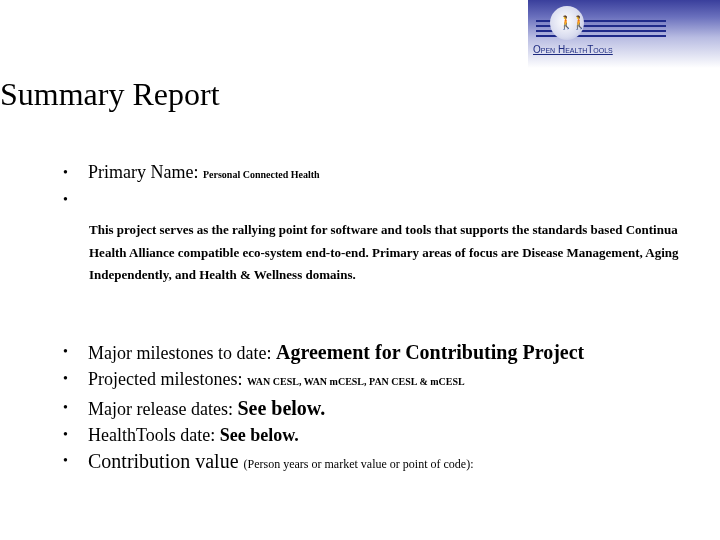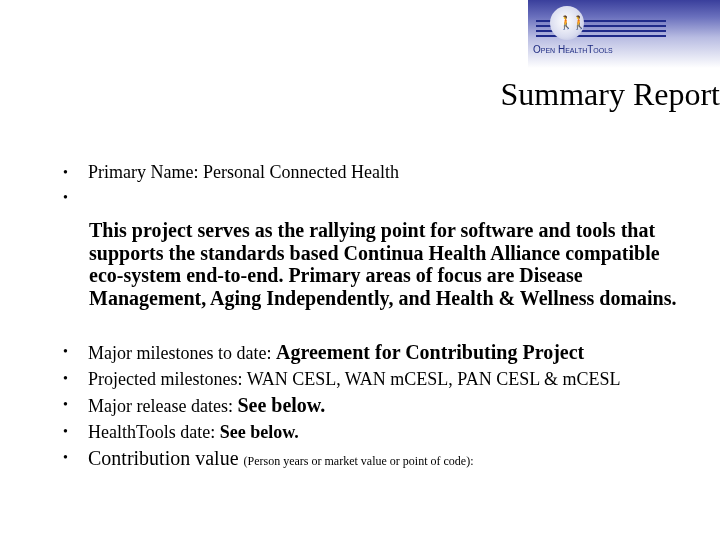--- a/index.html
+++ b/index.html
@@ -7,30 +7,30 @@
          font-family: "Liberation Serif", "DejaVu Serif", serif; color: #000; }
   .logo { position: absolute; left: 528px; top: 0; width: 192px; height: 68px;
           background: linear-gradient(180deg, #3a3f9c 0%, #6a70bd 25%, #b8bce2 55%, #ffffff 100%); }
   .logo-lines { position: absolute; left: 8px; top: 20px; width: 130px; }
   .logo-lines div { height: 2px; background: #1f2a8a; margin-bottom: 3px; }
   .logo-globe { position: absolute; left: 22px; top: 6px; width: 34px; height: 34px; border-radius: 50%;
                 background: radial-gradient(circle at 45% 45%, #ffffff 0%, #d9dcef 60%, #a9aed6 100%); }
   .logo-figs { position: absolute; left: 30px; top: 15px; font-size: 13px; color: #1b2c86; letter-spacing: -3px;
                font-family: "DejaVu Sans", sans-serif; }
   .logo-text { position: absolute; left: 5px; top: 44px; font-family: "Liberation Sans", sans-serif;
-               font-size: 10px; color: #1d2a80; font-variant: small-caps; letter-spacing: 0px; }
-  .title { position: absolute; left: 0; width: 720px; top: 76px; text-align: right; font-size: 32px; }
+               font-size: 10px; color: #1d2a80; font-variant: small-caps; letter-spacing: 0px; text-decoration: underline; }
+  .title { position: absolute; left: 0; width: 720px; top: 76px; text-align: left; font-size: 32px; }
   .list { position: absolute; left: 63px; top: 160px; width: 640px; margin: 0; padding: 0; list-style: none; }
   .item { position: relative; padding-left: 25px; font-size: 18px; line-height: 25px; }
   .bullet { position: absolute; left: 0; top: 0; font-size: 14px; }
-  .b16 { font-weight: normal; font-size: 18px; }
+  .b16 { font-weight: bold; font-size: 10px; }
   .b15 { font-weight: bold; font-size: 20px; font-family: Liberation Serif, serif; }
   .b18 { font-weight: bold; font-size: 18px; }
   .small { font-size: 12px; }
-  .desc { position: absolute; left: 89px; top: 219px; width: 610px; font-weight: bold; font-size: 20px; line-height: 22.5px; margin: 0; }
+  .desc { position: absolute; left: 89px; top: 219px; width: 610px; font-weight: bold; font-size: 13px; line-height: 22.5px; margin: 0; }
   .list2 { position: absolute; left: 63px; top: 339px; width: 640px; margin: 0; padding: 0; list-style: none; }
   .list2 .item { line-height: 26px; }
 </style>
 </head>
 <body>
 
 <div class="logo">
   <div class="logo-lines">
       <div></div>
       <div></div>

